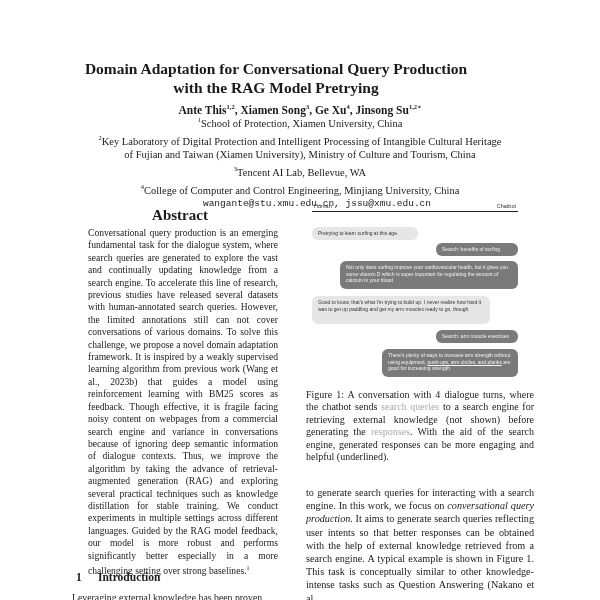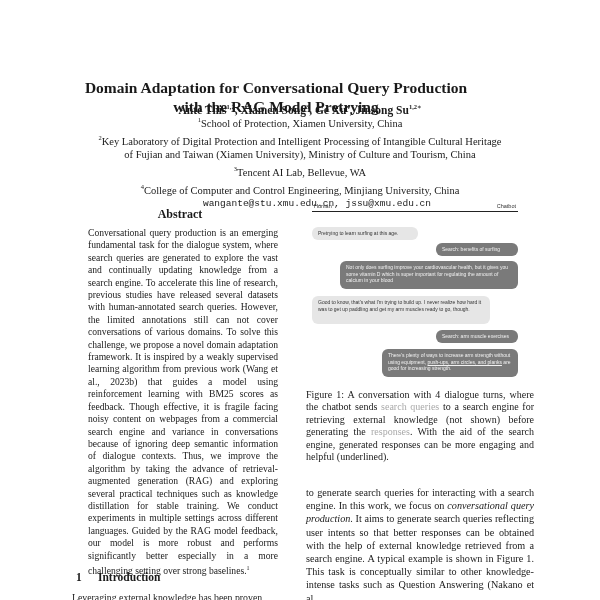--- a/index.html
+++ b/index.html
@@ -1,27 +1,27 @@
 <!DOCTYPE html>
 <html><head>
   <meta charset="utf-8">
   <style>
     html, body { margin: 0; padding: 0; background: #ffffff; }
     body { width: 600px; height: 600px; overflow: hidden; position: relative;
            font-family: "Liberation Serif", "DejaVu Serif", serif; color: #1a1a1a; }
     .title { position: absolute; top: 59px; left: 0; width: 552px; text-align: center;
-             font-weight: bold; font-size: 15.5px; line-height: 19px; margin-top: 19px; }
+             font-weight: bold; font-size: 15.5px; line-height: 19px; }
     .authors { position: absolute; top: 100px; left: 0; width: 600px; text-align: center;
                font-weight: bold; font-size: 11.5px; line-height: 14px; }
     .affils { position: absolute; top: 113px; left: 0; width: 600px; text-align: center;
               font-size: 10.5px; line-height: 14px; }
     .affils sup, .authors sup { font-size: 6.5px; }
     .email { font-family: "Liberation Mono", "DejaVu Sans Mono", monospace; font-size: 9.5px; padding-left: 34px; }
     .abs-head { position: absolute; top: 207px; left: 62px; width: 236px; text-align: center;
-                font-weight: bold; font-size: 12px; }
+                font-weight: bold; font-size: 15px; }
     .abs-body { position: absolute; top: 227px; left: 88px; width: 190px;
                 font-size: 9.6px; line-height: 12.4px; text-align: justify; hyphens: auto; }
     .abs-body sup { font-size: 6px; }
     .sec-head { position: absolute; top: 571px; left: 76px; font-weight: bold; font-size: 11.5px; }
     .sec-head .num { display: inline-block; width: 22px; }
     .intro-text { position: absolute; top: 592px; left: 72px; width: 226px; font-size: 9.8px;
                   line-height: 12.4px; text-align: justify; }
 
     
     .figure { position: absolute; top: 203px; left: 312px; width: 206px; height: 180px; }

